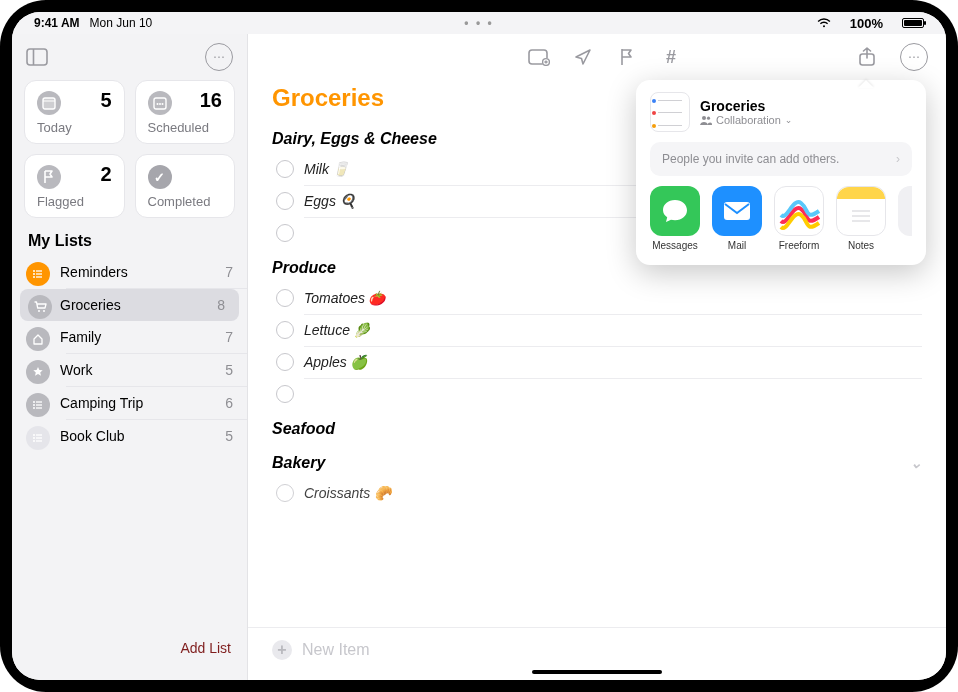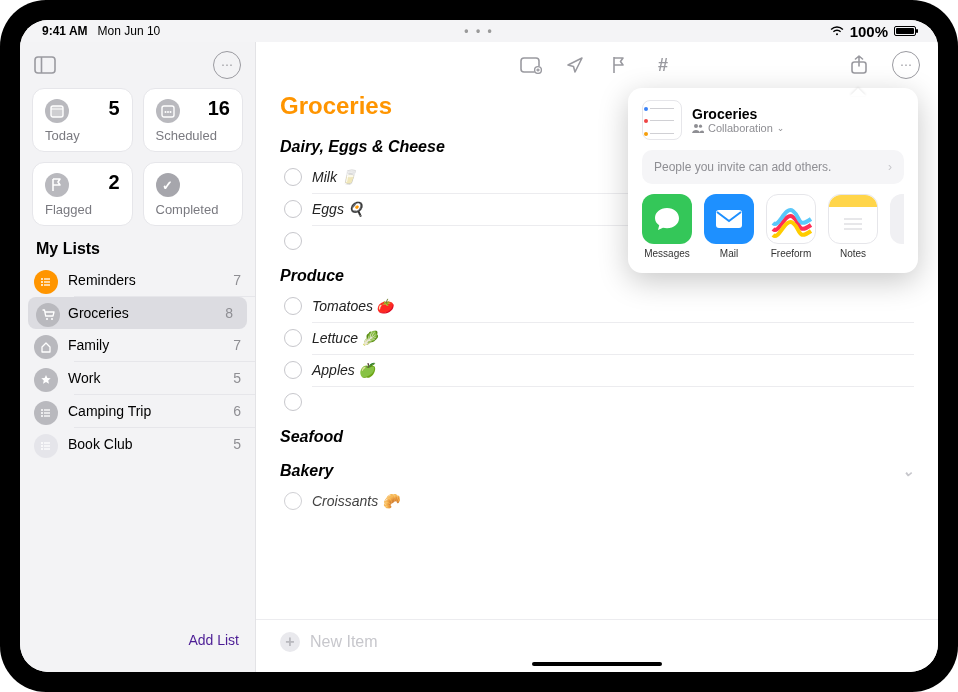--- a/index.html
+++ b/index.html
@@ -3,21 +3,21 @@
 <meta charset="utf-8">
 <style>
   * { box-sizing: border-box; margin: 0; padding: 0; font-family: -apple-system, "Helvetica Neue", Arial, sans-serif; }
   html, body { width: 958px; height: 692px; background: #fff; }
 
   .device {
     position: relative;
     width: 958px; height: 692px;
     background: #000;
     border-radius: 46px;
-    padding: 20px;
+    padding: 12px;
   }
   .screen {
     position: relative;
     width: 100%; height: 100%;
     background: #fff;
     border-radius: 28px;
     overflow: hidden;
     display: flex;
     flex-direction: column;
   }
@@ -25,21 +25,21 @@
   
   .statusbar {
     height: 22px;
     display: flex; align-items: center;
     font-size: 12px; font-weight: 600;
     padding: 0 22px;
     color: #000;
     background: #f4f4f6;
   }
   .statusbar .left { display: flex; gap: 10px; align-items: center; }
-  .statusbar .right { margin-left: auto; display: flex; gap: 6px; align-items: center; font-size: 15px; }
+  .statusbar .right { margin-left: auto; display: flex; gap: 19px; align-items: center; font-size: 13px; }
   .triple-dots { position: absolute; left: 50%; top: 4px; transform: translateX(-50%); font-size: 12px; letter-spacing: 2px; color: #9a9a9a; }
   .battery { display:inline-block; width:22px; height:10px; border:1px solid #000; border-radius:2px; position:relative; }
   .battery::after{content:"";position:absolute;right:-3px;top:2px;width:2px;height:4px;background:#000;border-radius:1px;}
   .battery .fill{position:absolute;left:1px;top:1px;bottom:1px;width:18px;background:#000;border-radius:1px;}
 
   .app { flex: 1; display: flex; min-height: 0; }
 
   
   .sidebar {
     width: 236px;
@@ -97,21 +97,21 @@
   .list-row.plain { margin-left: 14px; padding-left: 34px; border-bottom: none; }
   .list-row.plain .row-icon { left: 0; }
   .list-divider { height:1px; background:#e6e6ea; margin-left: 54px; }
 
   .ic-orange{background:#ff9500;}
   .ic-grey{background:#b9b9be;} .ic-pale{background:#e5e5ea;color:#c7c7cc!important;}
 
   .sidebar-footer {
     padding: 10px 16px 24px;
     text-align:right;
-    color:#4c1d95; font-size:14px;
+    color:#7f1d1d; font-size:14px;
   }
 
   
   .main {
     flex:1; display:flex; flex-direction:column; background:#fff; position:relative;
   }
   .main-toolbar {
     height:46px; display:flex; align-items:center; justify-content:flex-end; gap:22px;
     padding: 0 18px; color:#a0a0a6;
   }

